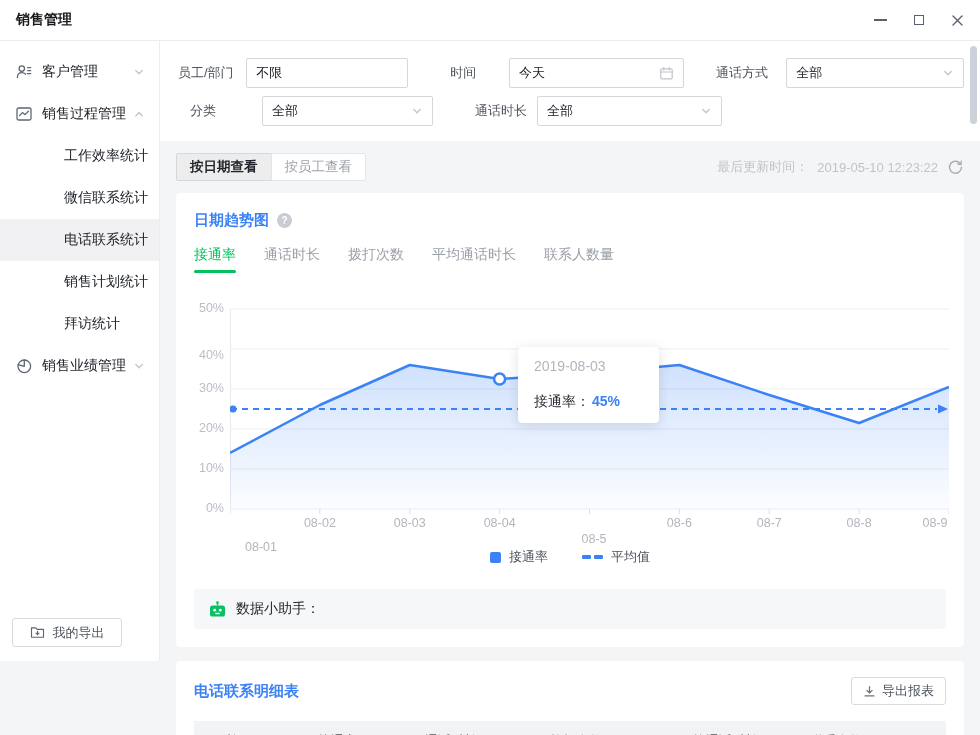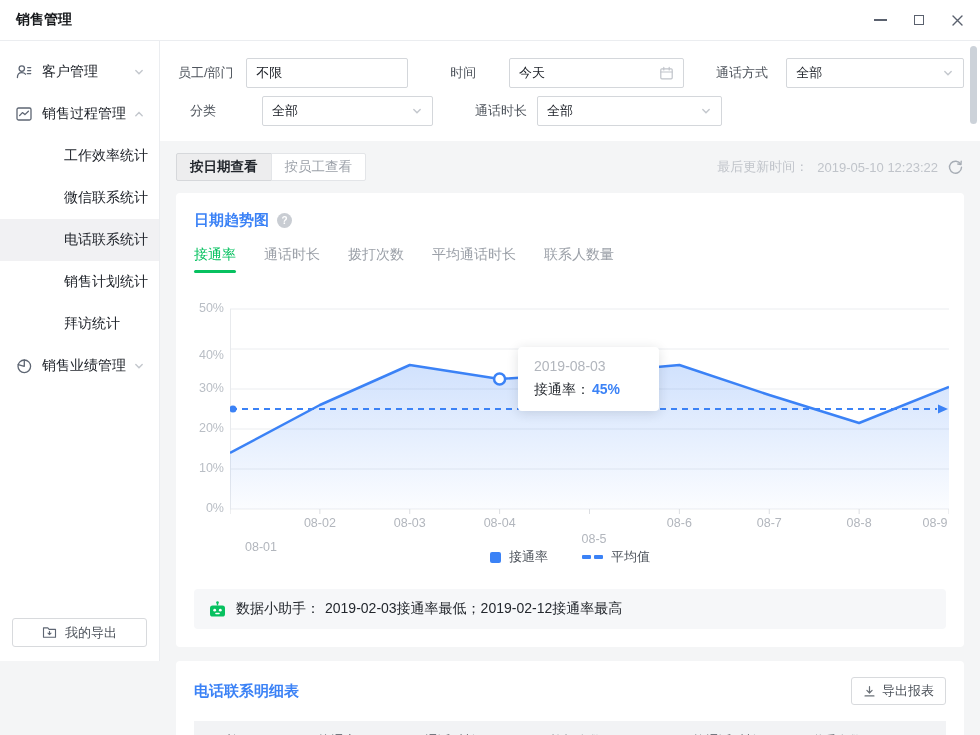--- a/index.html
+++ b/index.html
@@ -17,21 +17,21 @@
 
   
   .app-body { display:flex; height:694px; background:#f4f5f6; }
   .sidebar { width:160px; height:620px; background:#fff; border-right:1px solid #ebedf0; position:relative; flex:none; }
   .side-nav { padding-top:10px; }
   .side-group { height:42px; display:flex; align-items:center; padding:0 14px 0 15px; cursor:pointer; }
   .gicon { width:18px; height:18px; margin-right:9px; display:flex; align-items:center; justify-content:center; }
   .glabel { font-size:14px; color:#20242b; flex:1; }
   .side-sub { height:42px; display:flex; align-items:center; padding-left:64px; font-size:14px; color:#20242b; cursor:pointer; }
   .side-sub.active { background:#f1f1f3; }
-  .my-export { position:absolute; left:12px; bottom:14px; width:135px; height:29px; border:1px solid #d8dadd; border-radius:3px; background:#fff; display:flex; align-items:center; justify-content:center; gap:8px; font-size:13px; color:#4e545c; cursor:pointer; }
+  .my-export { position:absolute; left:12px; bottom:14px; width:110px; height:29px; border:1px solid #d8dadd; border-radius:3px; background:#fff; display:flex; align-items:center; justify-content:center; gap:8px; font-size:13px; color:#4e545c; cursor:pointer; }
 
   .main { flex:1; display:flex; flex-direction:column; min-width:0; }
 
   
   .filters { background:#fff; padding:17px 16px 15px 18px; }
   .f-row { display:flex; align-items:center;gap:12px; }
   .f-row + .f-row { margin-top:8px;margin-left:12px; }
   .f-label { font-size:13px; color:#4e545c; white-space:nowrap; }
   .f-label.c1 { width:60px; }
   .f-label.c2 { width:50px; }
@@ -63,21 +63,21 @@
   .mtab.active { color:#07c160; }
   .mtab.active::after { content:""; position:absolute; left:0; right:0; bottom:0; height:3px; border-radius:1.5px; background:#07c160; }
 
   
   .chart-wrap { position:relative; margin:16px 16px 0 18px; height:248px; }
   .y-tick { position:absolute; right:724px; width:40px; text-align:right; font-size:12.5px; color:#b9bec5; }
   .plot-svg { position:absolute; left:36px; top:0; }
   .x-tick { position:absolute; top:227px; width:62px; text-align:center; font-size:12.5px; color:#b2b6bd; }
   .tooltip { position:absolute; left:324px; top:58px; width:141px; padding:11px 16px 12px; background:#fff; border-radius:4px; box-shadow:0 2px 12px rgba(31,35,41,0.14); }
   .tt-date { font-size:14px; color:#b2b6bd; }
-  .tt-line { margin-top:7px; font-size:14px; color:#2a2e34; }
+  .tt-line { margin-top:19px; font-size:14px; color:#2a2e34; }
   .tt-line b { color:#3b82f6; margin-left:2px; }
   .legend { display:flex; justify-content:center; align-items:center; gap:34px; margin-top:10px; height:20px; }
   .lg-item { display:flex; align-items:center; gap:8px; font-size:13px; color:#4e545c; cursor:pointer; }
   .lg-solid { width:11px; height:11px; border-radius:2px; background:#3b82f6; }
   .lg-dash { display:flex; gap:3px; }
   .lg-dash i { width:9px; height:4.5px; border-radius:1px; background:#3b82f6; }
   .assistant { margin:22px 18px 0; height:40px; background:#f6f7f9; border-radius:4px; display:flex; align-items:center; padding:0 14px; gap:9px; font-size:14px; color:#23272d; }
 
   
   .table-card { margin-top:14px; padding:16px 18px 0; height:140px; }
@@ -318,21 +318,20 @@
         <div class="assistant">
           <svg width="19" height="17" viewBox="0 0 19 17">
             <line x1="9.5" y1="1.4" x2="9.5" y2="4.5" stroke="#07c160" stroke-width="1.4"></line>
             <circle cx="9.5" cy="1.6" r="1.3" fill="#07c160"></circle>
             <rect x="2" y="4.5" width="15" height="11" rx="2.6" fill="#07c160"></rect>
             <circle cx="6.7" cy="9.2" r="1.4" fill="#fff"></circle>
             <circle cx="12.3" cy="9.2" r="1.4" fill="#fff"></circle>
             <rect x="7.2" y="11.8" width="4.6" height="1.5" rx="0.75" fill="#fff"></rect>
           </svg>
           <span>数据小助手：</span>
-            <span style="margin-left:-4px">2019-02-03接通率最低；2019-02-12接通率最高</span>
         </div>
       </section>
 
       <section class="card table-card">
         <div class="table-head-row">
           <span class="card-title">电话联系明细表</span>
           <button class="export-btn">
             <svg width="13" height="13" viewBox="0 0 14 14" fill="none" stroke="#6b7178" stroke-width="1.3" stroke-linecap="round" stroke-linejoin="round">
                 <path d="M7 1.8 v6.6 M4.2 5.8 L7 8.6 L9.8 5.8 M2.2 11.8 h9.6"></path>
               </svg>

